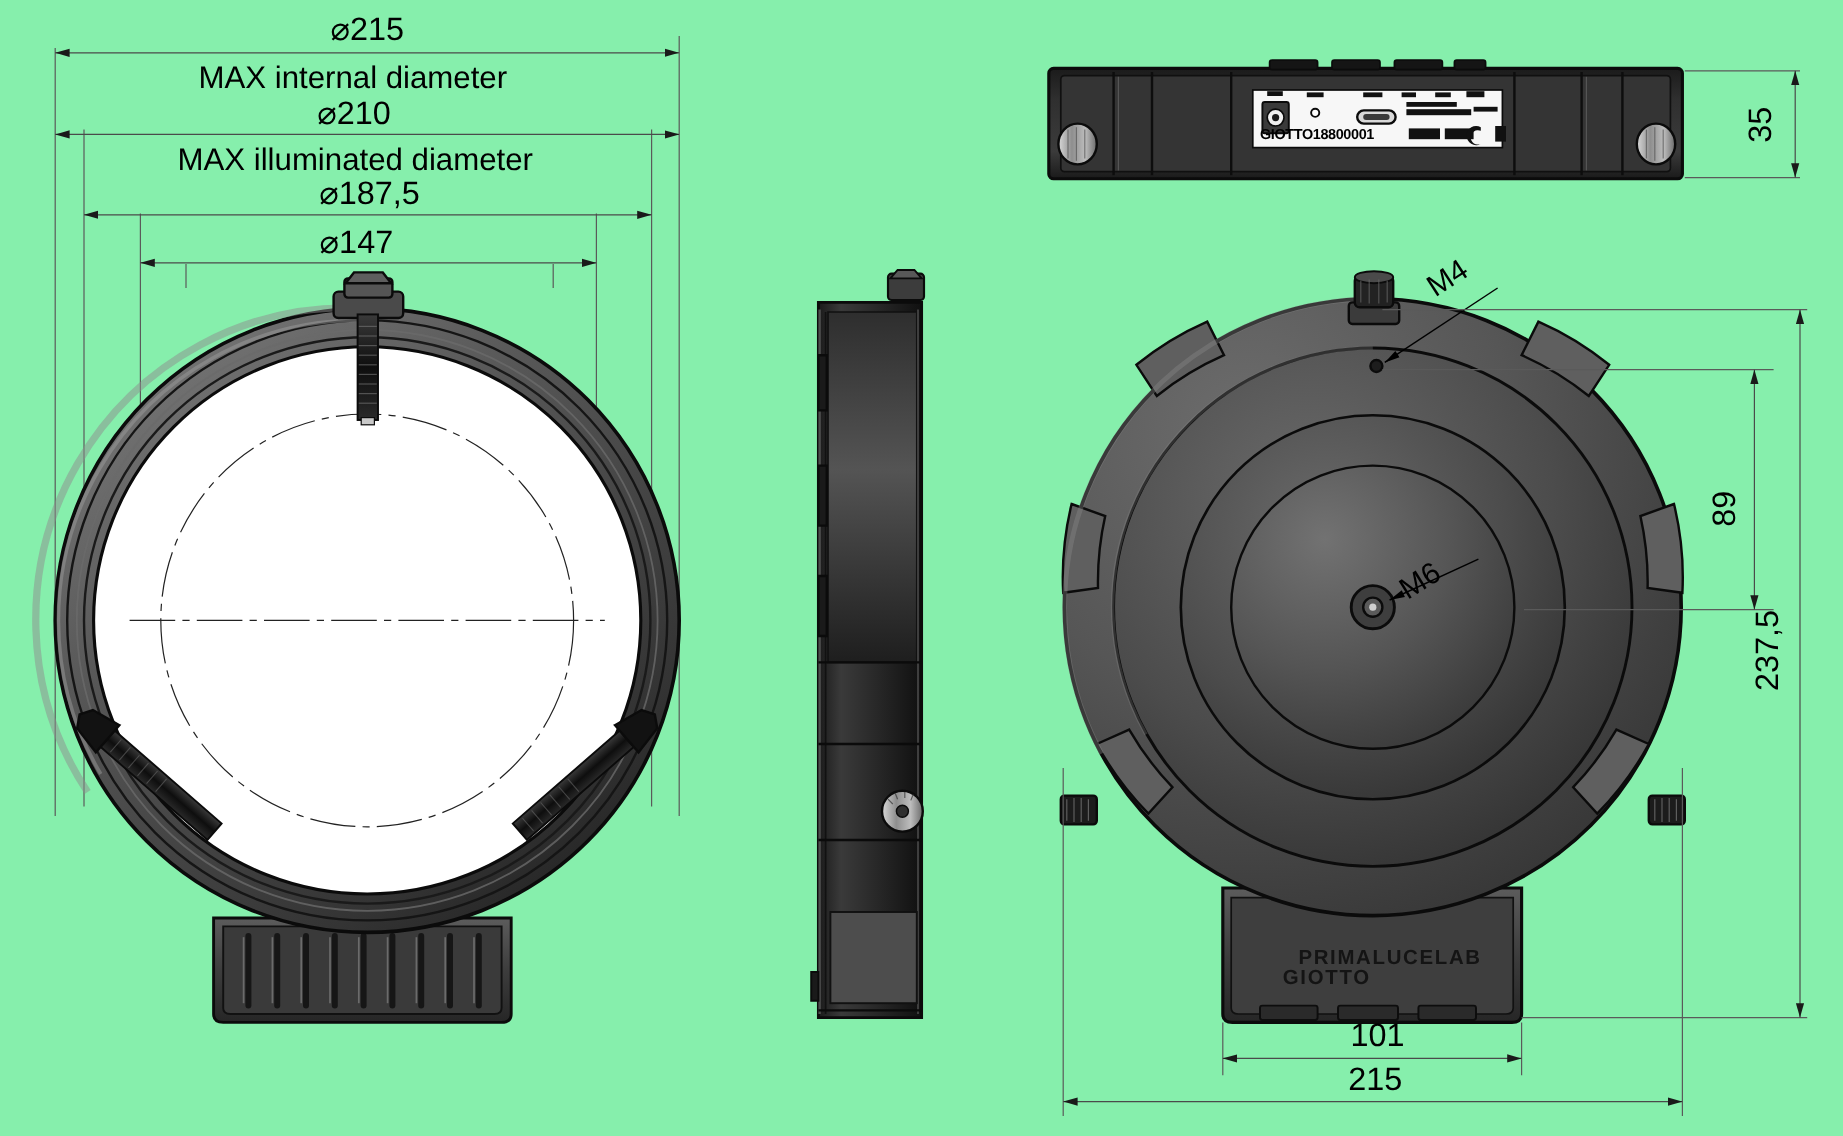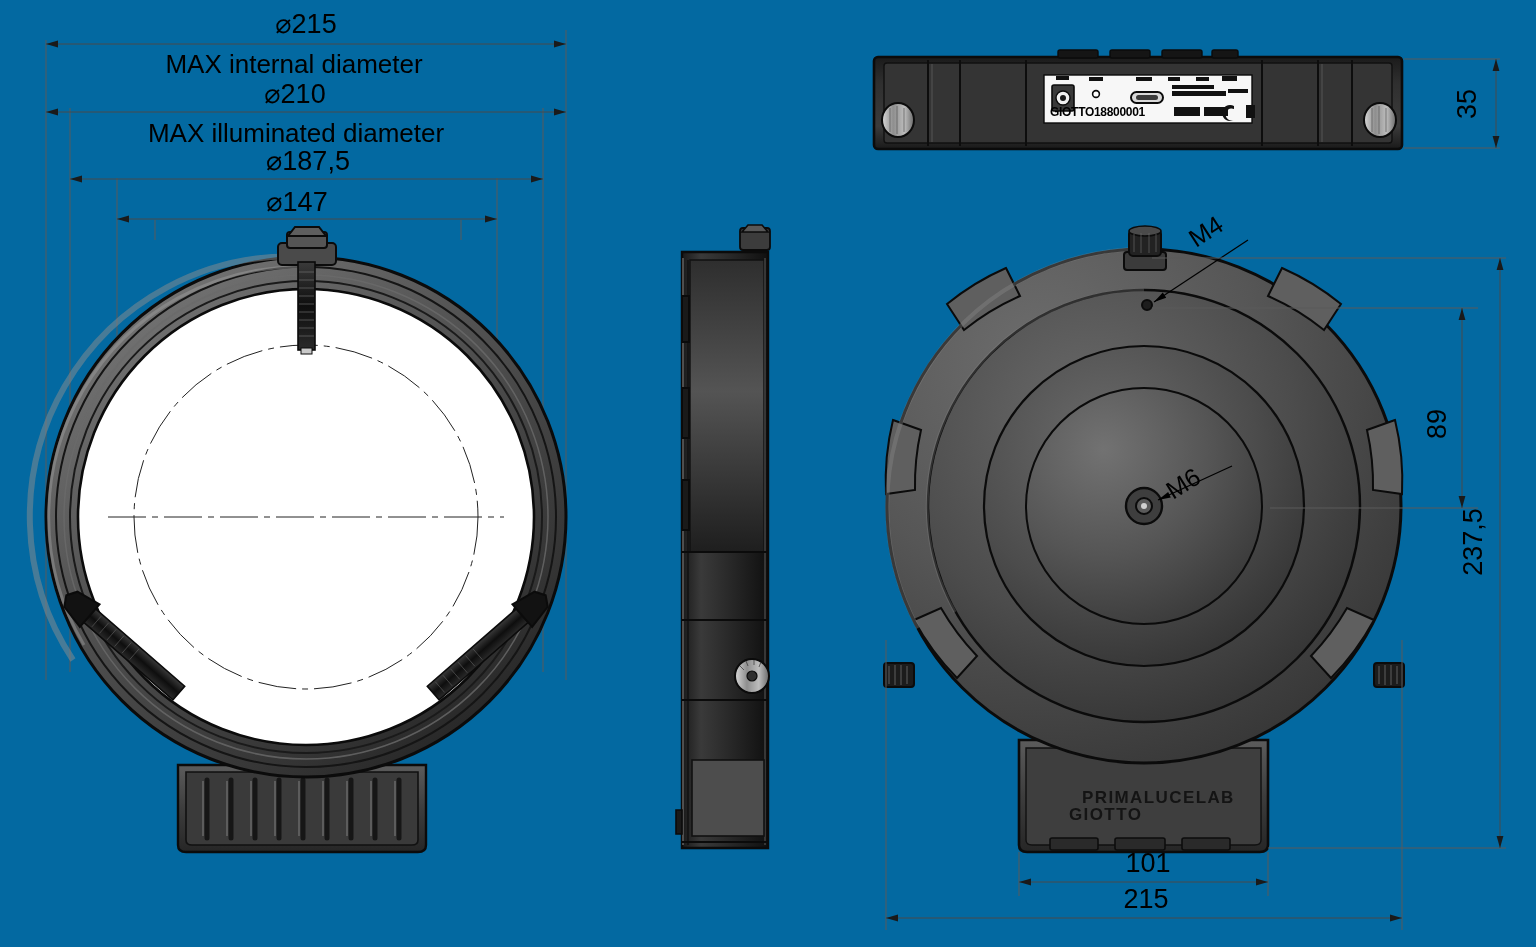--- a/index.html
+++ b/index.html
@@ -12,21 +12,21 @@
     width: 1536px;
     height: 947px;
     overflow: hidden;
     font-family: "Liberation Sans", sans-serif;
     color: #000000;
   }
   #sheet {
     position: relative;
     width: 1536px;
     height: 947px;
-    background: #0369a1;
+    background: #86efac;
   }
   #drawing-svg {
     position: absolute;
     left: 0;
     top: 0;
     width: 1536px;
     height: 947px;
   }
   .dim-text {
     font-family: "Liberation Sans", sans-serif;

